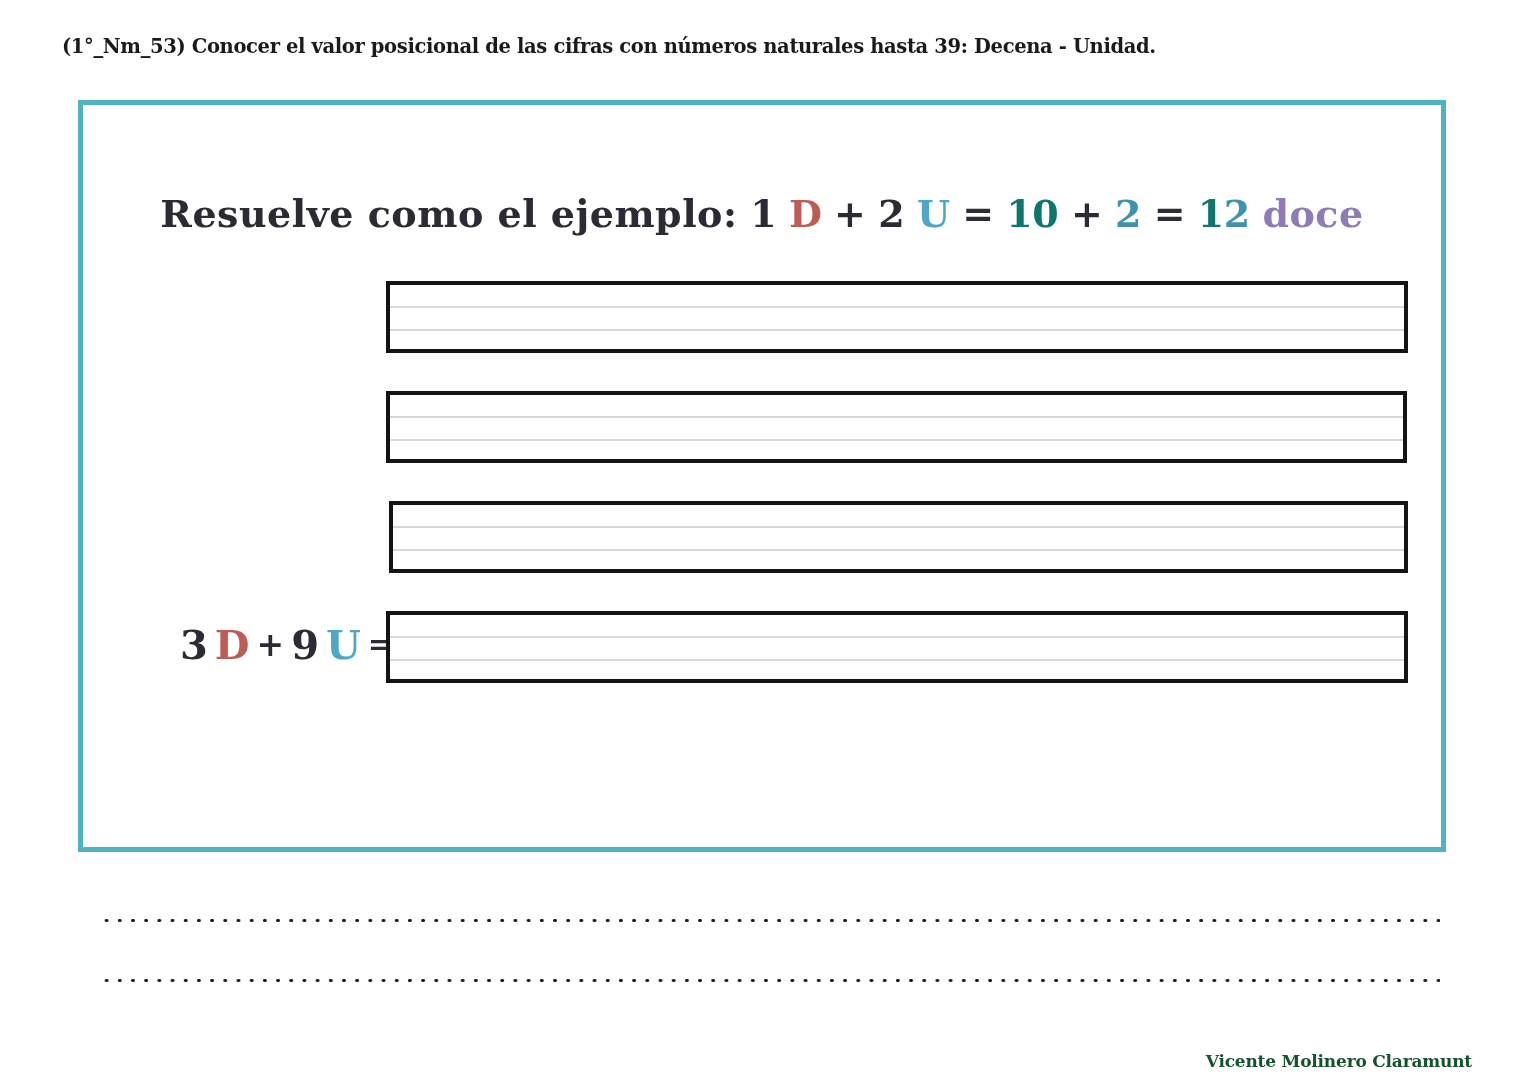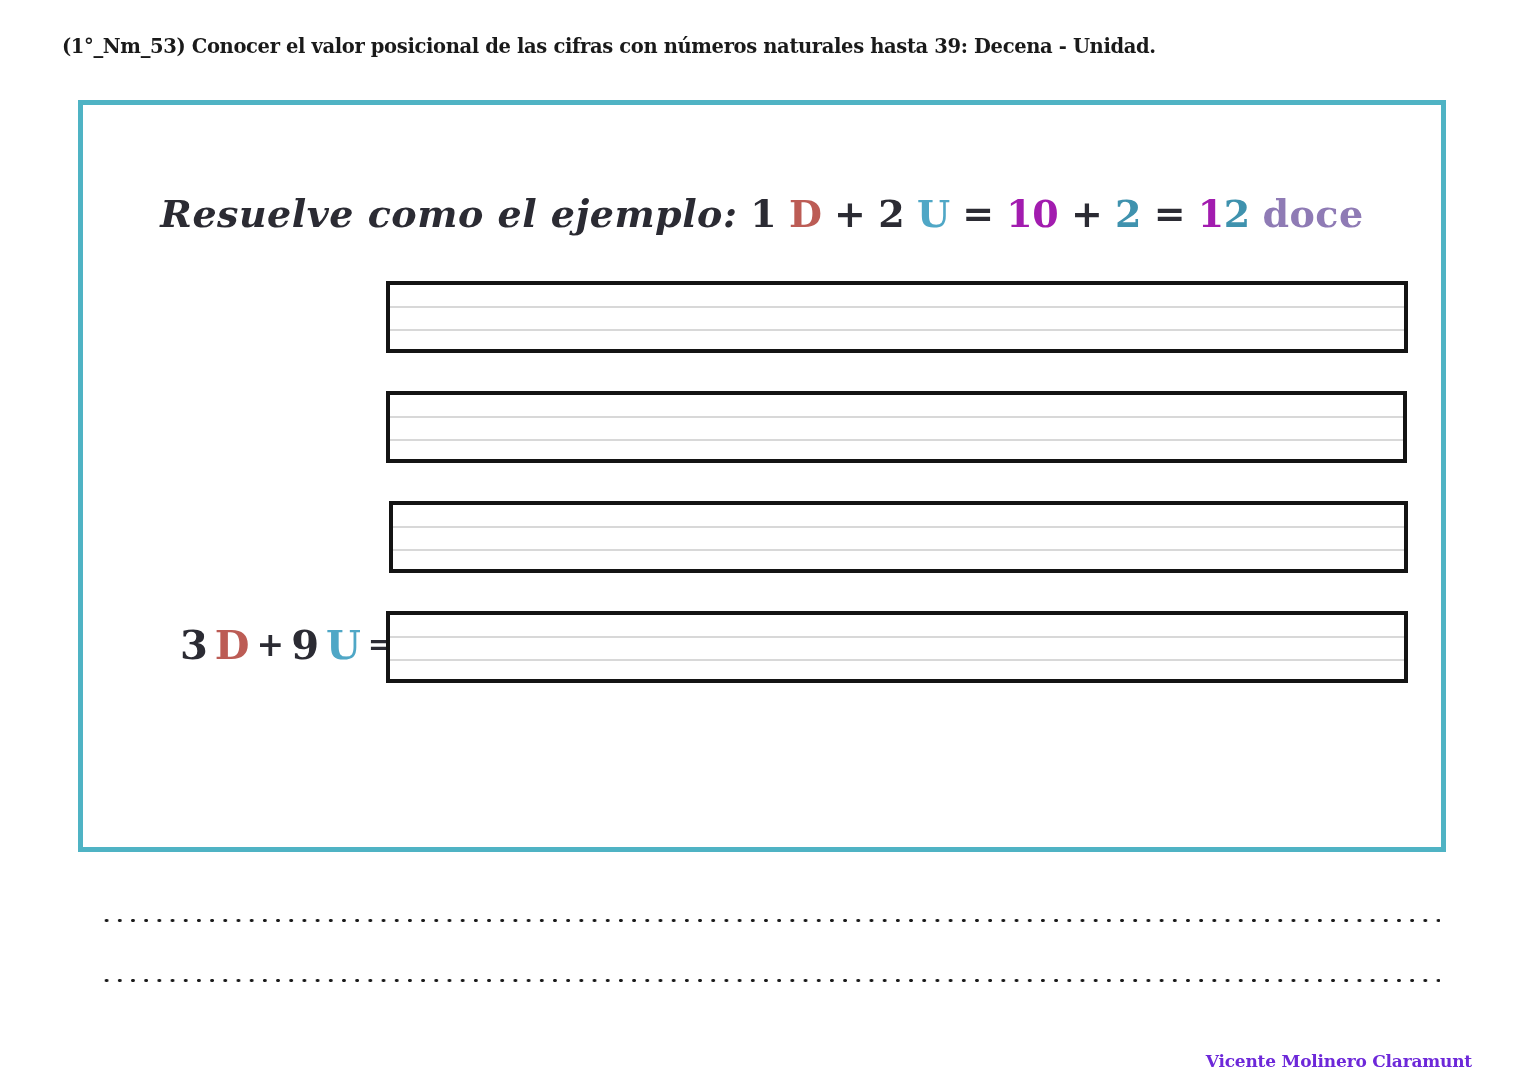--- a/index.html
+++ b/index.html
@@ -51,35 +51,34 @@
     width: 100%;
     text-align: center;
     white-space: nowrap;
     font-family: "DejaVu Serif", "Liberation Serif", serif;
     font-size: 38px;
     font-weight: 700;
     letter-spacing: -0.5px;
     color: #2b2b33;
   }
   .instruction .txt {
-    font-style: italic;
     letter-spacing: 0.5px;
   }
   .instruction .num-dark { color: #2b2b33; }
   .d-glyph {
     color: #BC5C55;
     font-weight: 700;
     font-style: normal;
   }
   .u-glyph {
     color: #4FA7C6;
     font-weight: 700;
     font-style: normal;
   }
-  .red-num { color: #a21caf; text-align: right; }
+  .red-num { color: #0f766e; text-align: right; }
   .teal-num { color: #3F92AE; }
   .purple-word {
     color: #8F7BB5;
     letter-spacing: 0.5px;
   }
   .op { color: #2b2b33; }
 
   
   .rows {
     position: absolute;
@@ -137,21 +136,21 @@
   }
 
   
   .signature {
     position: absolute;
     right: 64px;
     bottom: 16px;
     font-family: "DejaVu Serif", "Liberation Serif", serif;
     font-size: 17px;
     font-weight: 600;
-    color: #6d28d9;
+    color: #14532d;
     letter-spacing: -0.2px;
     white-space: nowrap;
   }
 </style>
 </head>
 <body>
 
 <div class="header-line">(1°_Nm_53) Conocer el valor posicional de las cifras con números naturales hasta 39: Decena - Unidad.</div>
 
 <div class="panel">

